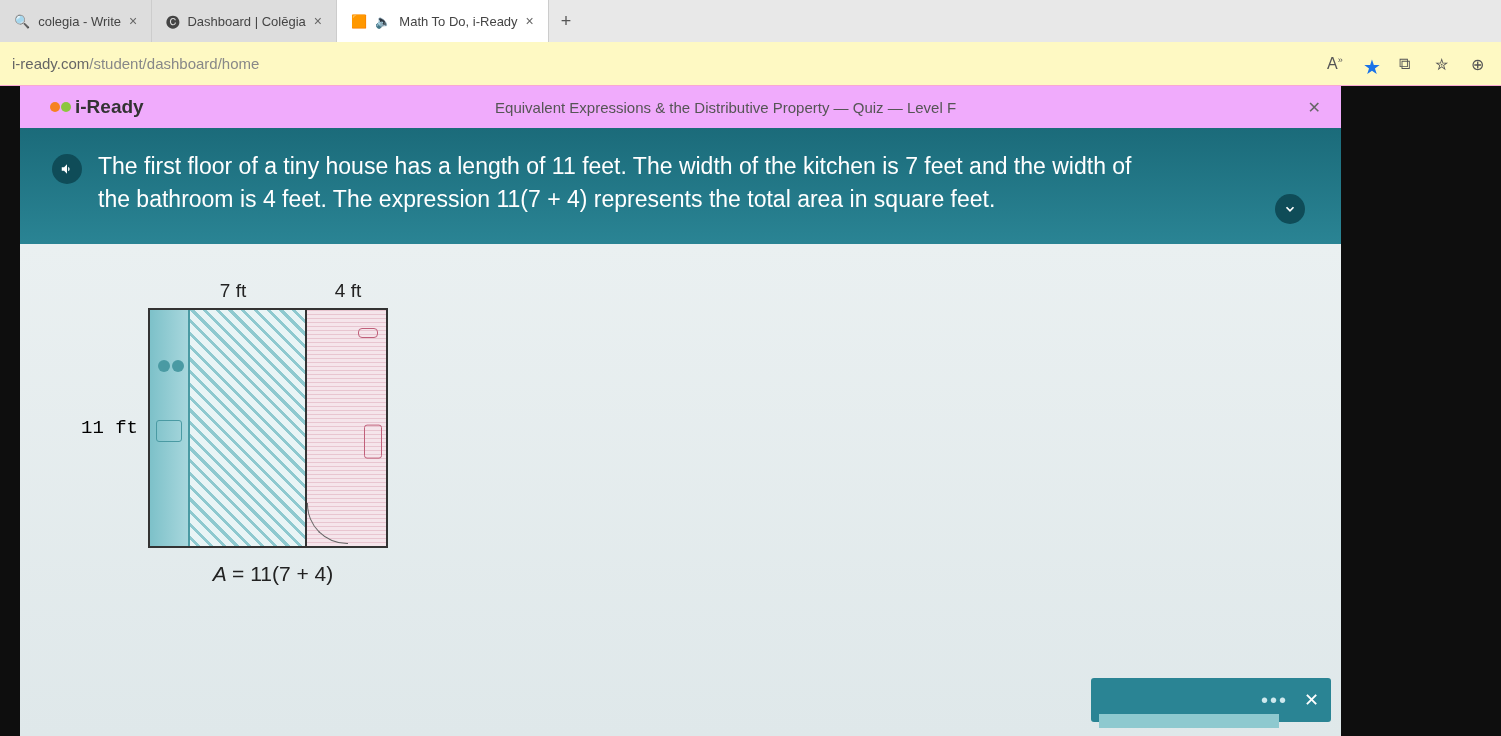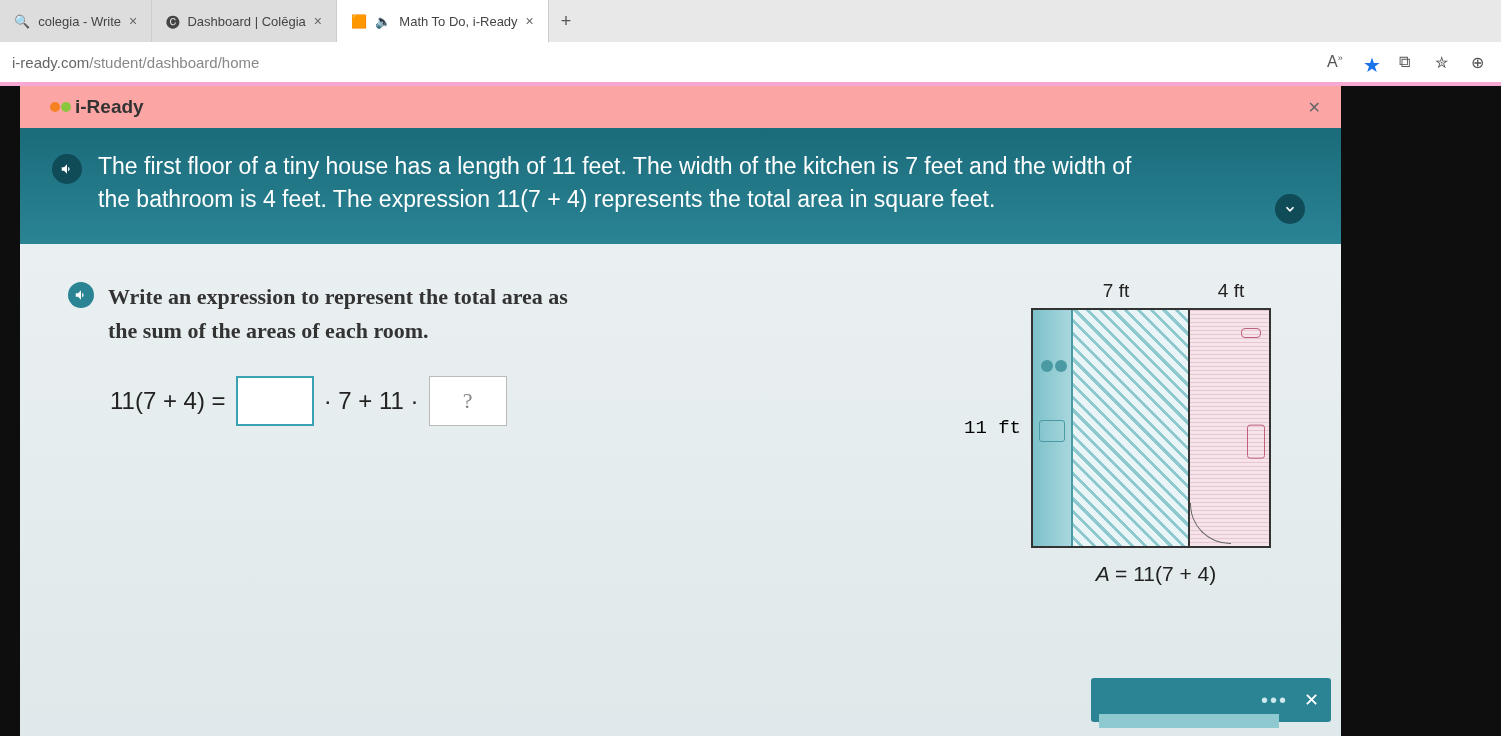--- a/index.html
+++ b/index.html
@@ -4,34 +4,34 @@
 <style>
 * { margin: 0; padding: 0; box-sizing: border-box; font-family: -apple-system, BlinkMacSystemFont, "Segoe UI", Arial, sans-serif; }
 body { background: #1a1a1a; width: 1501px; height: 736px; overflow: hidden; }
 
 
 .tab-strip { background: #e8e8e8; height: 42px; display: flex; align-items: center; padding-left: 0; }
 .tab { display: flex; align-items: center; padding: 0 14px; height: 42px; font-size: 13px; color: #444; border-right: 1px solid #ccc; gap: 8px; background: #ddd; }
 .tab.active { background: #fff; }
 .tab .close { color: #666; font-size: 14px; cursor: pointer; }
 .tab-add { padding: 0 12px; color: #555; font-size: 18px; }
-.addr-bar { background: #ffffff; height: 44px; display: flex; align-items: center; padding: 0 12px; font-size: 15px; color: #666; border-bottom: 4px solid #f9a8d4; }
+.addr-bar { background: #fef9c3; height: 44px; display: flex; align-items: center; padding: 0 12px; font-size: 15px; color: #666; border-bottom: 1px solid #f9a8d4; }
 .addr-bar .path { color: #888; }
 .addr-actions { margin-left: auto; display: flex; gap: 18px; align-items: center; color: #555; font-size: 16px; }
 .addr-actions span svg, .addr-actions span { width: 18px; height: 18px; }
 .star { color: #1a73e8; font-size: 20px; }
 
 
 .app-wrap { display: flex; height: calc(736px - 86px); }
 .black-strip-l { width: 20px; background: #0e0e0e; }
 .black-strip-r { width: 160px; background: #0e0e0e; position: relative; }
 .app { flex: 1; background: #e8eef0; position: relative; display: flex; flex-direction: column; }
 
 
-.app-header { height: 42px; display: flex; align-items: center; padding: 0 20px 0 30px; background: #fca5a5; color: #333; font-size: 15px; gap: 20px; }
+.app-header { height: 42px; display: flex; align-items: center; padding: 0 20px 0 30px; background: #f0abfc; color: #333; font-size: 15px; gap: 20px; }
 .logo { font-weight: bold; font-size: 19px; display: flex; align-items: center; }
 .logo .dot1 { display: inline-block; width: 10px; height: 10px; border-radius: 50%; background: #f58220; margin-right: 1px; }
 .logo .dot2 { display: inline-block; width: 10px; height: 10px; border-radius: 50%; background: #8bc63f; margin-right: 4px; }
 .lesson-title { flex: 1; text-align: center; color: #555; }
 .hdr-x { margin-left: auto; color: #666; font-size: 16px; cursor: pointer; }
 
 
 .problem-banner { background: linear-gradient(180deg, #1b6b7a, #2a8494); color: #fff; padding: 22px 40px 27px 32px; display: flex; align-items: flex-start; gap: 16px; font-size: 23px; line-height: 1.45; position: relative; font-family: Georgia, "Times New Roman", serif; }
 .problem-banner .txt { max-width: 1060px; }
 .audio-btn { width: 30px; height: 30px; border-radius: 50%; background: #0f4c58; color: #fff; display: flex; align-items: center; justify-content: center; flex-shrink: 0; font-size: 15px; margin-top: 4px; cursor: pointer; }
@@ -114,54 +114,39 @@
 <div class="app-wrap">
   <div class="black-strip-l"></div>
   <div class="app">
 
     <div class="app-header">
       <span class="logo">
         <span class="dot1"></span>
           <span class="dot2"></span>
           <span>i-Ready</span>
       </span>
+      <span class="lesson-title">Equivalent Expressions &amp; the Distributive Property — Quiz — Level F</span>
       <span class="hdr-x">✕</span>
     </div>
 
     <div class="problem-banner">
       <div class="audio-btn">
         <svg class="sm" viewBox="0 0 24 24" fill="#fff">
             <path d="M3 9v6h4l5 5V4L7 9H3zm13.5 3a4.5 4.5 0 0 0-2.5-4v8a4.5 4.5 0 0 0 2.5-4z"></path>
           </svg>
       </div>
       <div class="txt">The first floor of a tiny house has a length of 11 feet. The width of the kitchen is 7 feet and the width of the bathroom is 4 feet. The expression 11(7 + 4) represents the total area in square feet.</div>
       <div class="chev">
         <svg class="sm" viewBox="0 0 24 24" fill="none" stroke="#fff" stroke-width="3">
             <path d="M6 9l6 6 6-6"></path>
           </svg>
       </div>
     </div>
 
     <div class="content">
-      <div class="left-col">
-        <div class="question">
-          <div class="audio-btn2">
-            <svg class="sm" viewBox="0 0 24 24" fill="#fff">
-                <path d="M3 9v6h4l5 5V4L7 9H3zm13.5 3a4.5 4.5 0 0 0-2.5-4v8a4.5 4.5 0 0 0 2.5-4z"></path>
-              </svg>
-          </div>
-          <div class="question-text">Write an expression to represent the total area as the sum of the areas of each room.</div>
-        </div>
-        <div class="equation">
-          <span>11(7 + 4) =</span>
-          <input class="input-box" type="text" style="">
-          <span>· 7 + 11 ·</span>
-          <div class="input-box inactive">?</div>
-        </div>
-      </div>
 
       <div class="diagram">
         <div class="dim-top">
           <div class="dim-7">7 ft</div>
           <div class="dim-4">4 ft</div>
         </div>
         <div class="floor-wrap">
           <div class="dim-11">11 ft</div>
           <div class="floor">
             <div class="kitchen">

